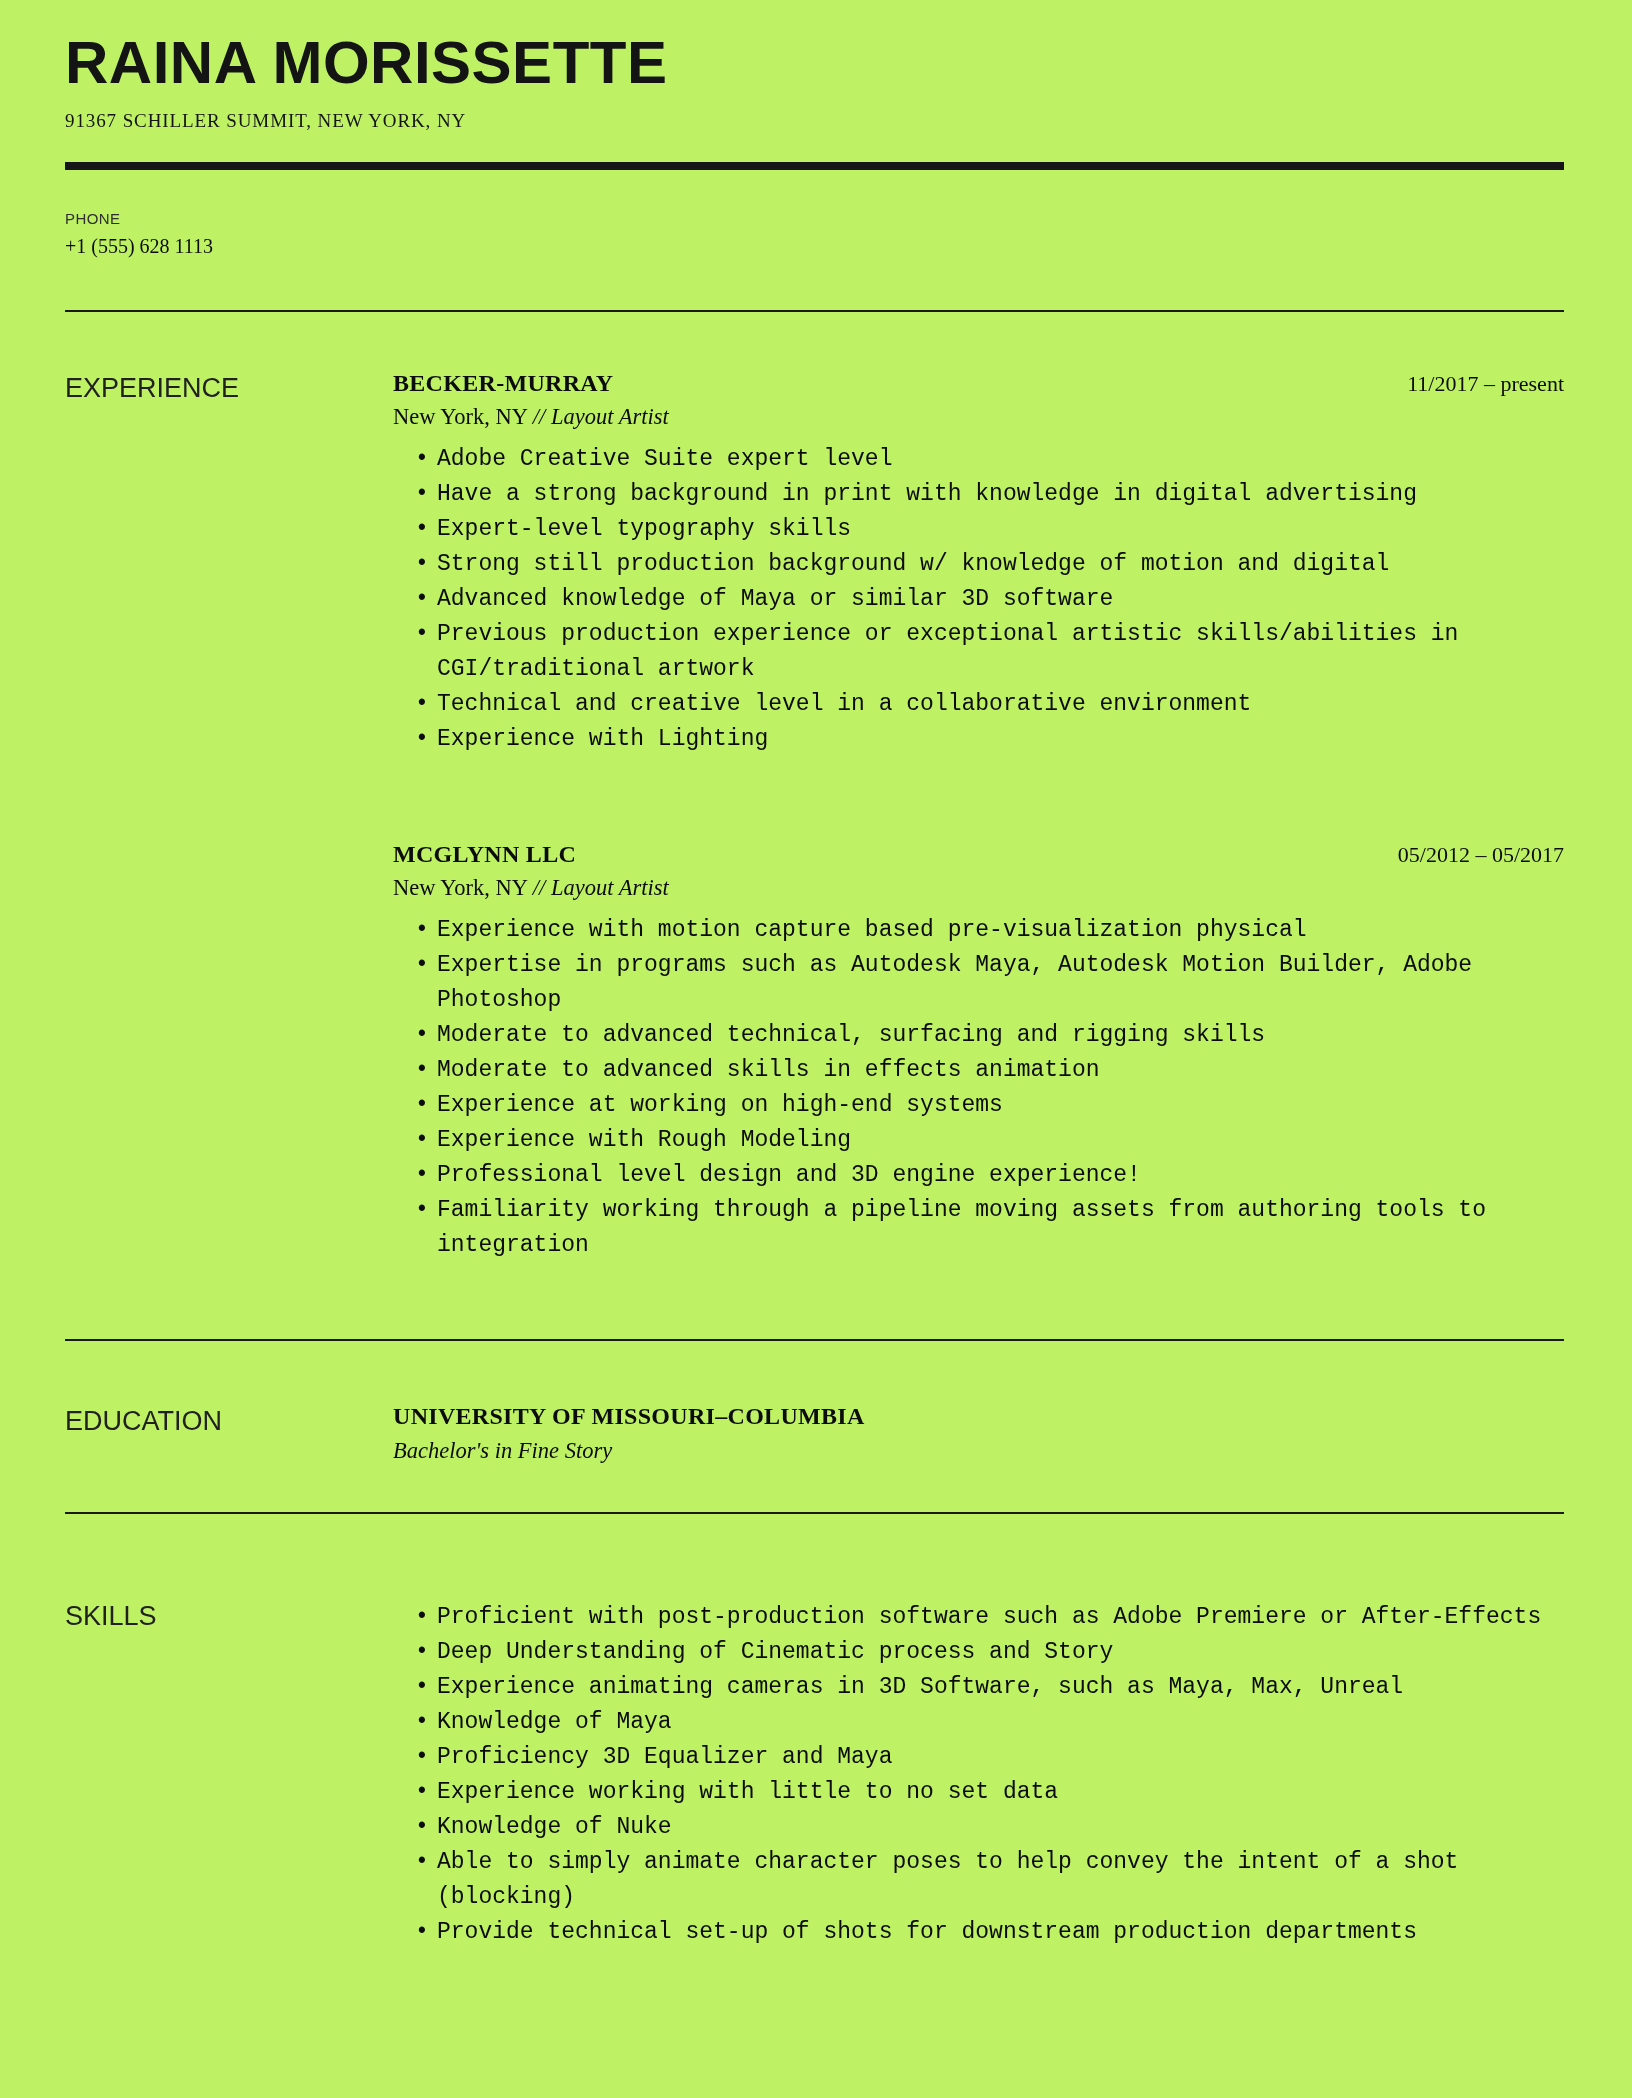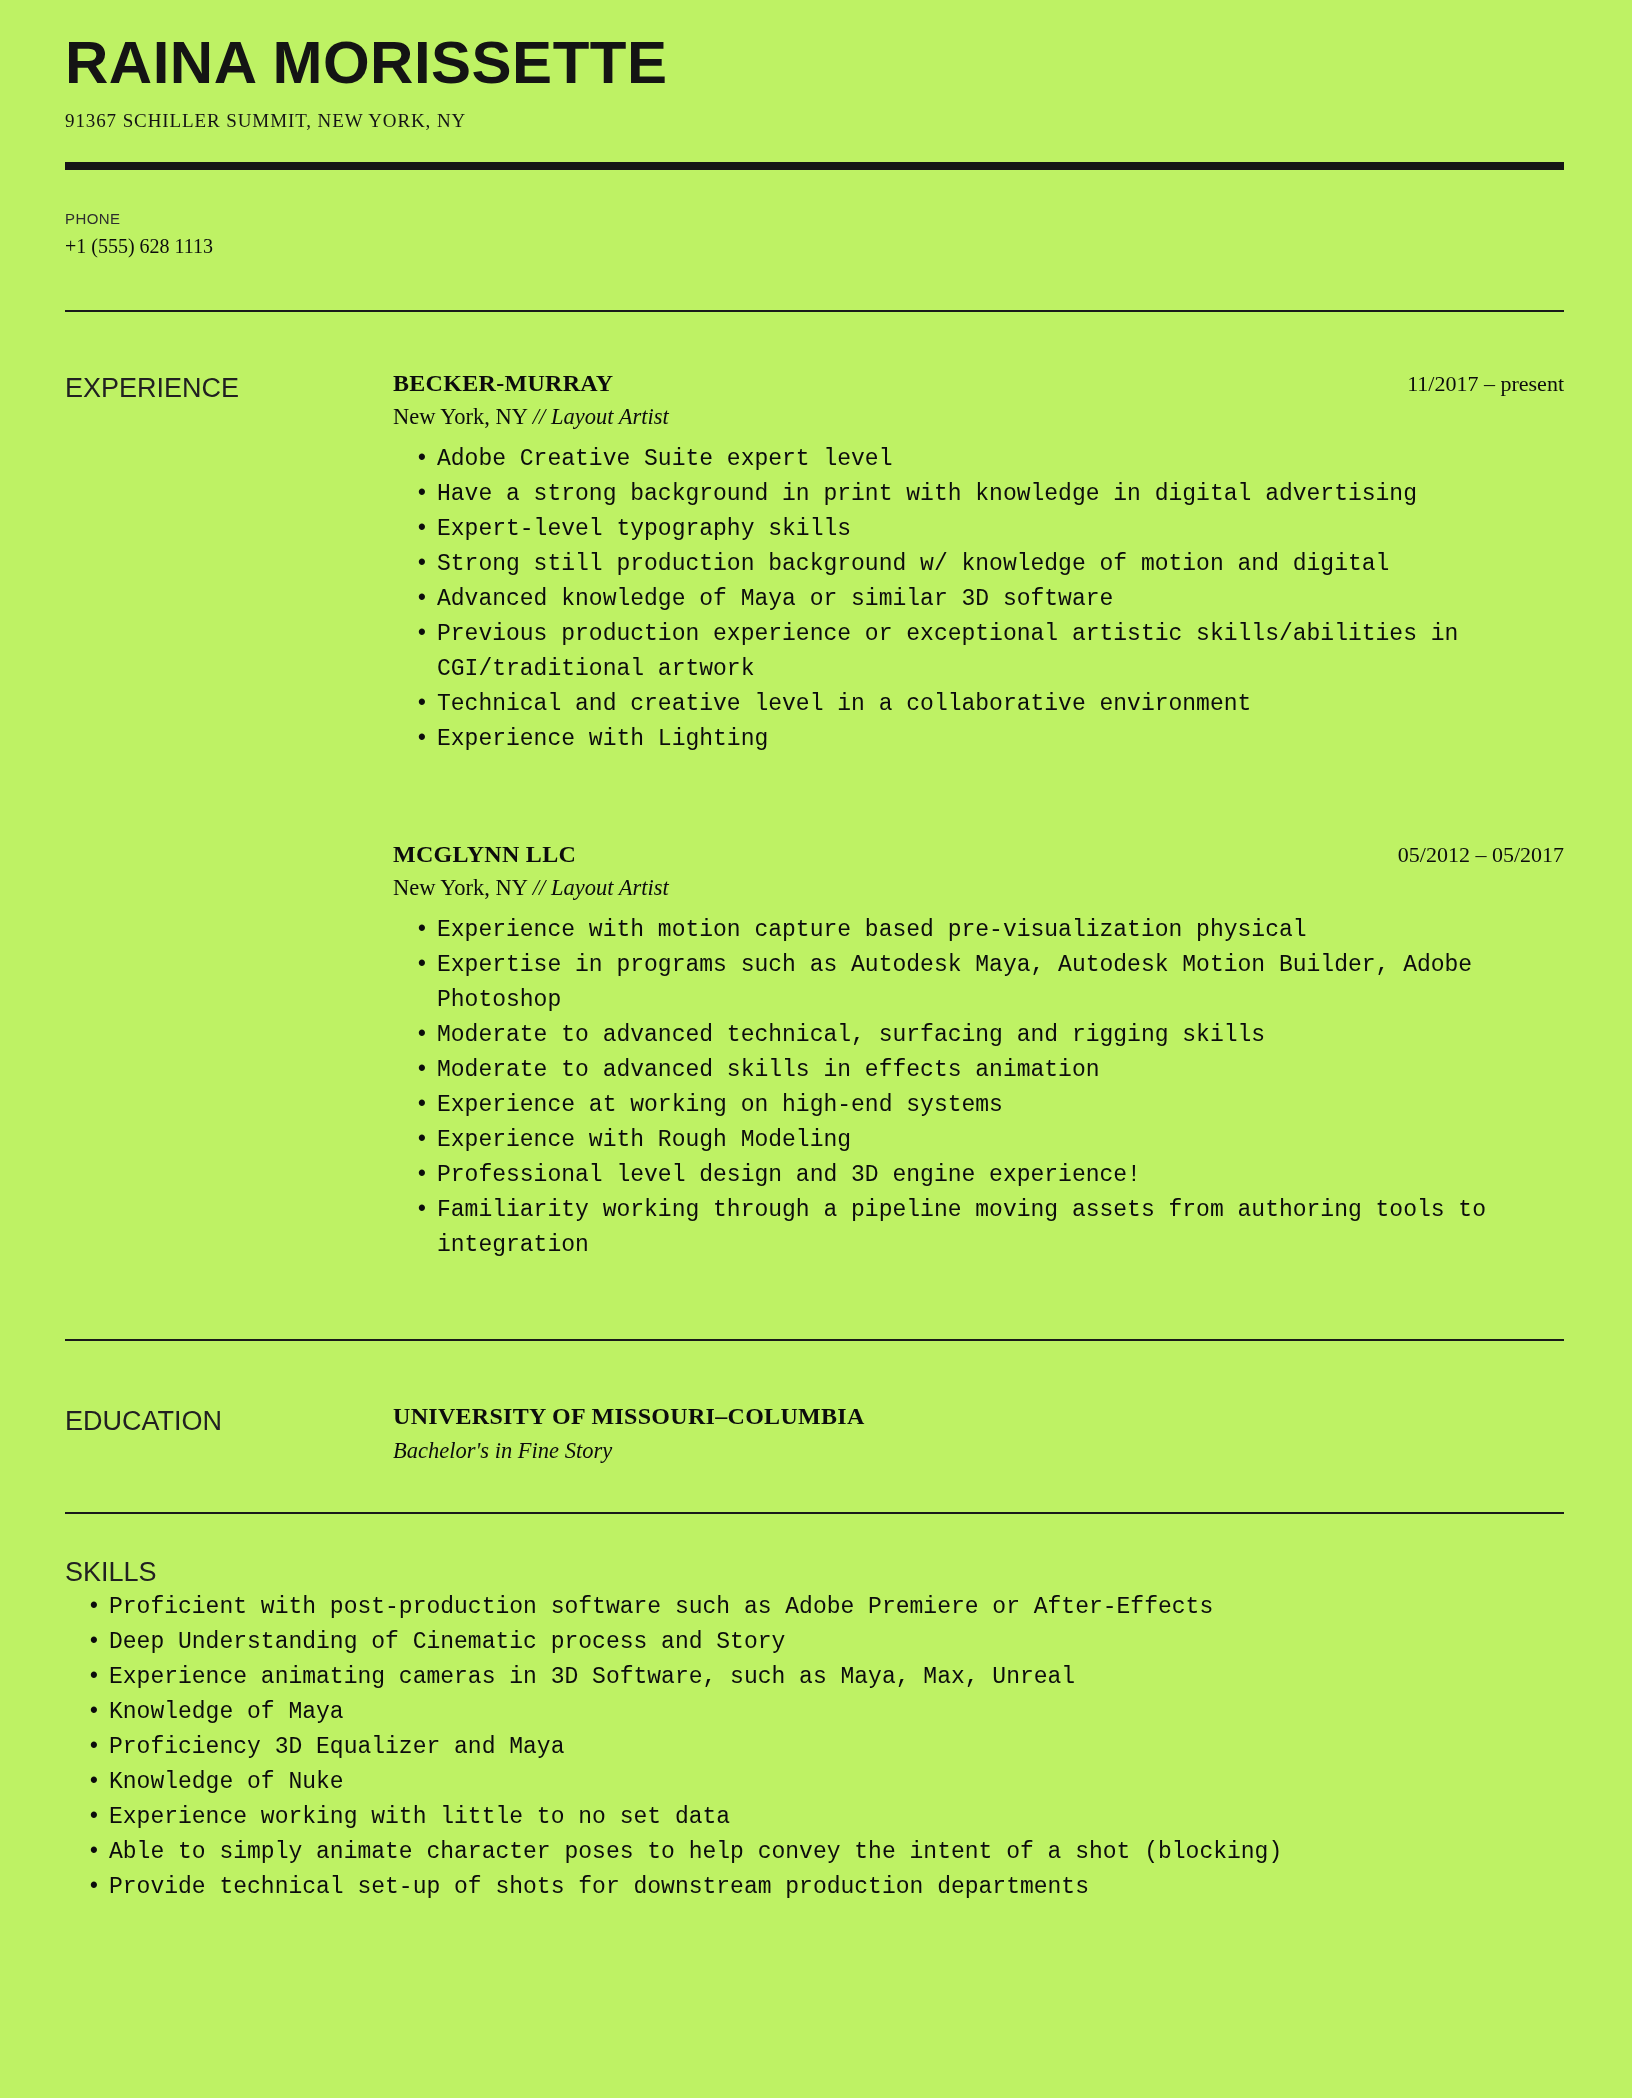--- a/index.html
+++ b/index.html
@@ -61,21 +61,21 @@
   .rule-after-experience { margin-top: 76px; }
   .rule-after-education { margin-top: 48px; }
 
   
   .section {
     display: flex;
     align-items: flex-start;
   }
   .section-experience { margin-top: 58px; }
   .section-education  { margin-top: 62px; }
-  .section-skills     { margin-top: 40px; flex-direction: column; }
+  .section-skills     { margin-top: 84px; }
   .section-label {
     flex: none;
     width: 328px;
     font-family: "Liberation Sans", sans-serif;
     font-size: 27px;
     font-weight: 400;
     color: #212121;
     line-height: 1.2;
     padding-top: 2px;
   }
@@ -229,21 +229,21 @@
 
   <section class="section section-skills">
     <div class="section-label">SKILLS</div>
     <div class="section-body">
       <ul class="bullets no-top">
         <li>Proficient with post-production software such as Adobe Premiere or After-Effects</li>
         <li>Deep Understanding of Cinematic process and Story</li>
         <li>Experience animating cameras in 3D Software, such as Maya, Max, Unreal</li>
         <li>Knowledge of Maya</li>
         <li>Proficiency 3D Equalizer and Maya</li>
+        <li>Experience working with little to no set data</li>
         <li>Knowledge of Nuke</li>
-        <li>Experience working with little to no set data</li>
         <li>Able to simply animate character poses to help convey the intent of a shot (blocking)</li>
         <li>Provide technical set-up of shots for downstream production departments</li>
       </ul>
     </div>
   </section>
 
 </div>
 
 </body></html>

